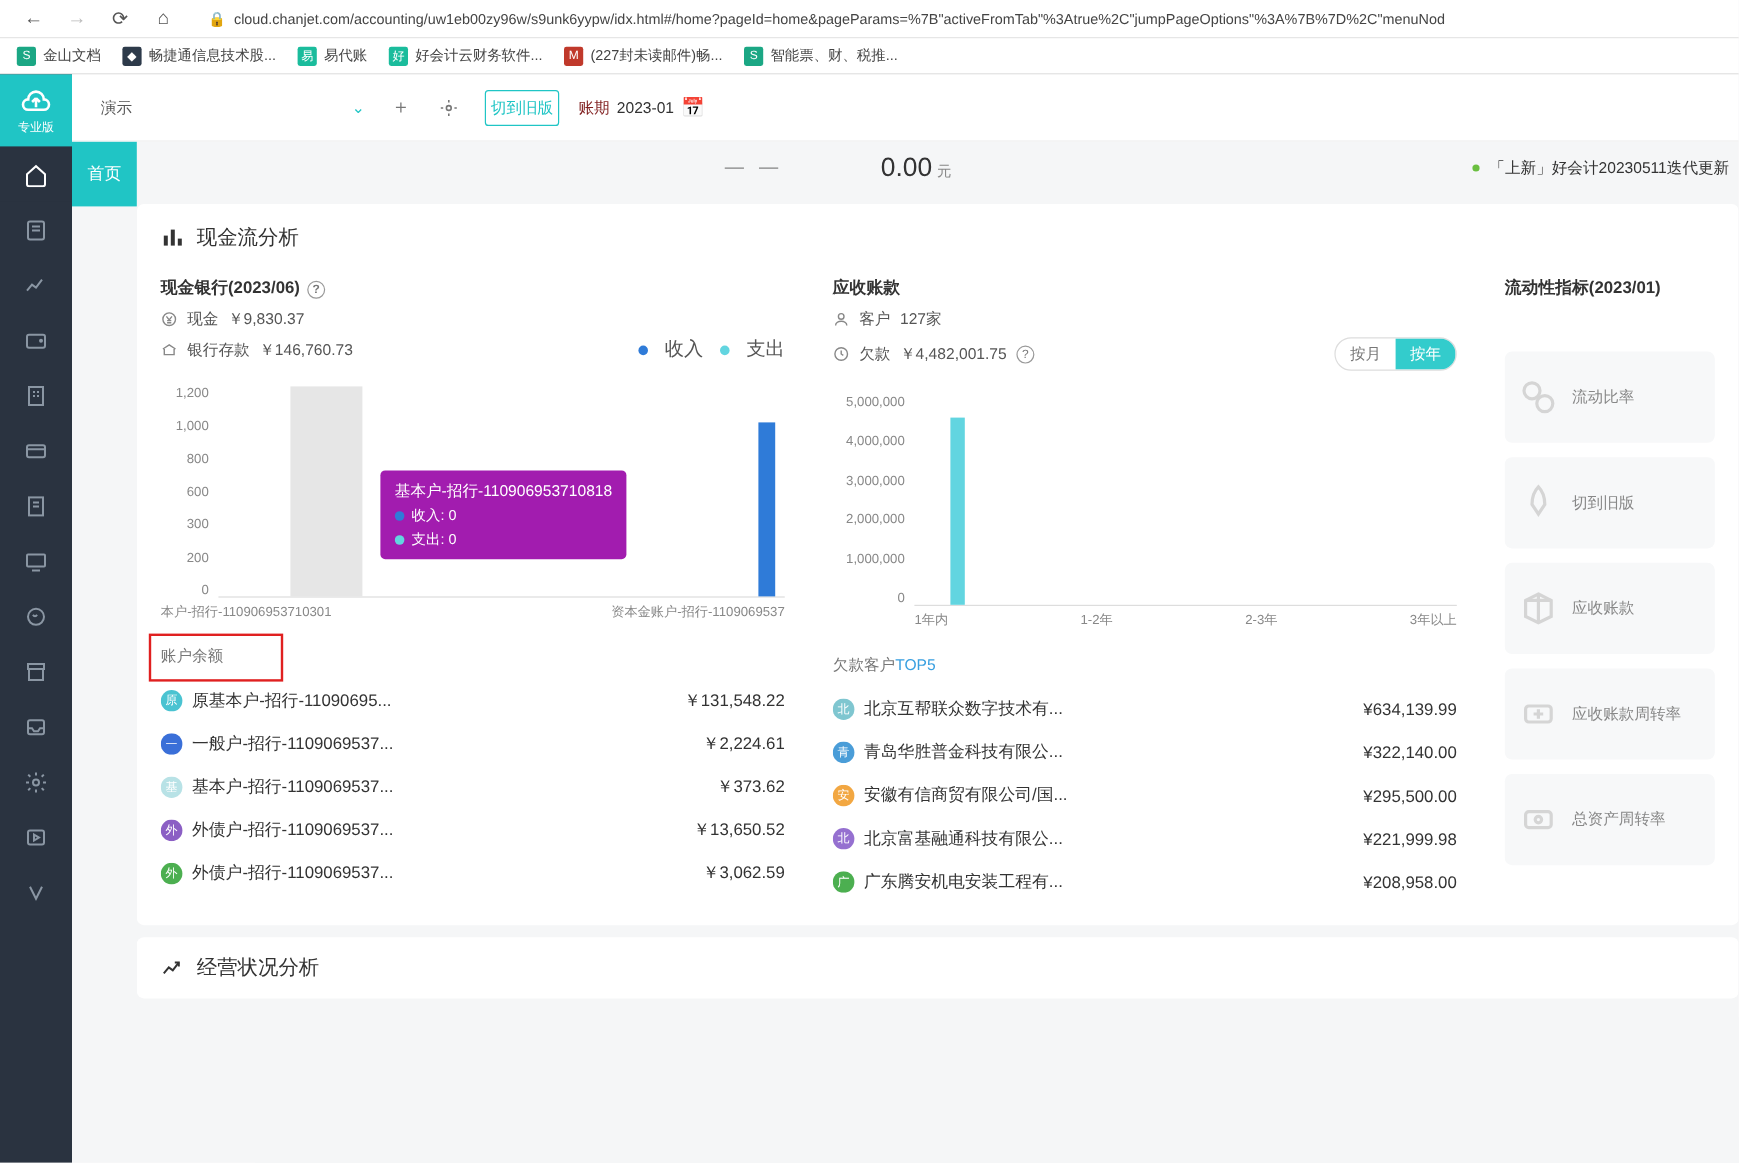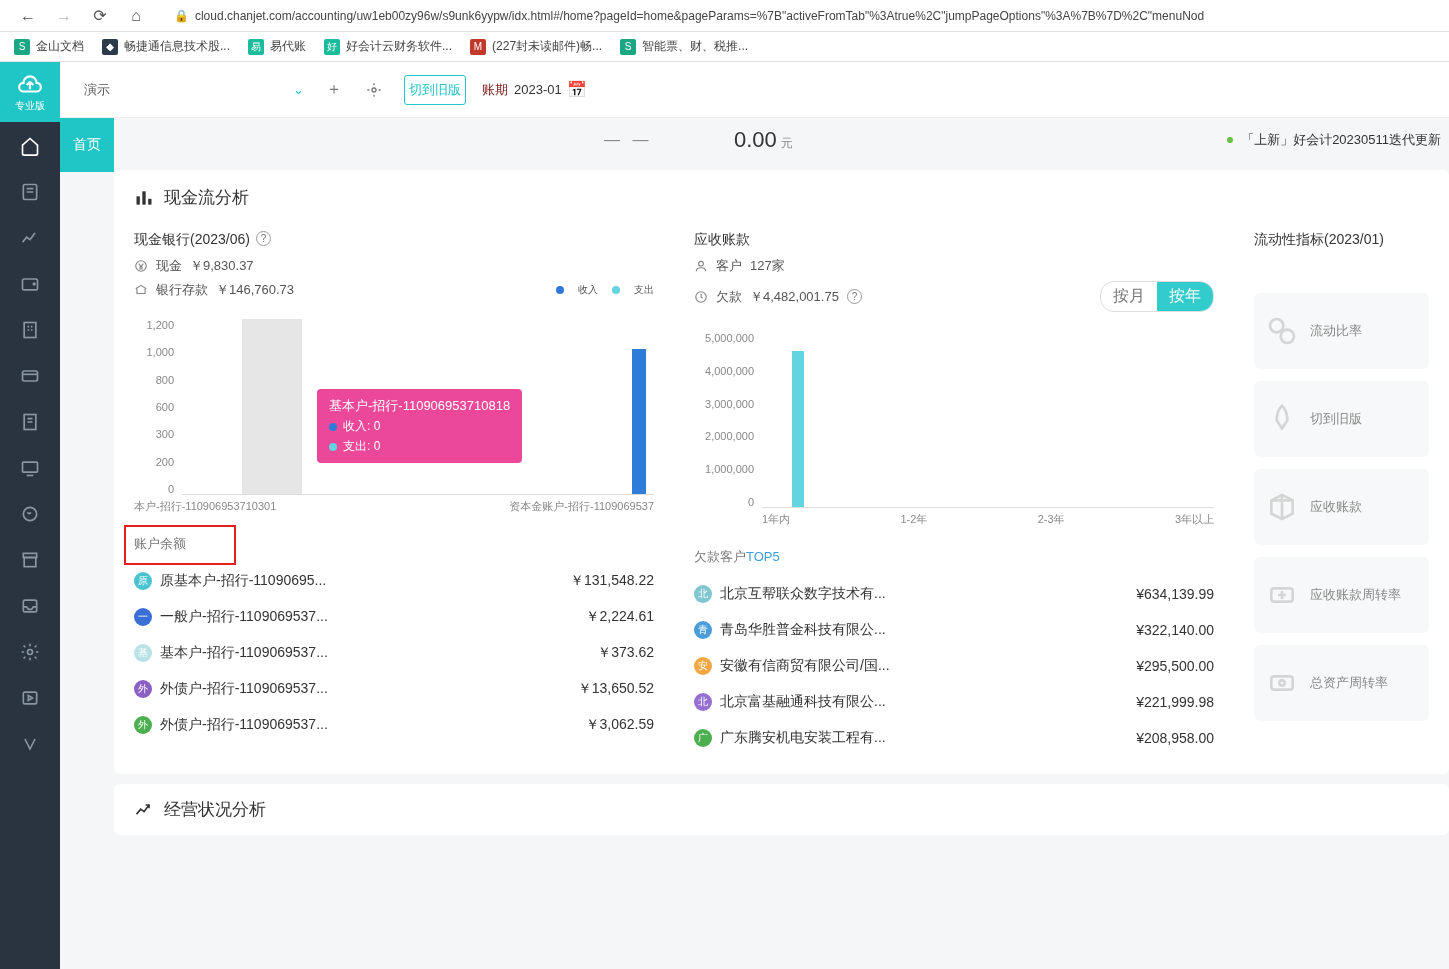--- a/index.html
+++ b/index.html
@@ -41,57 +41,57 @@
 .banner-row .dashes{position:absolute;left:490px;color:#888;font-size:16px;letter-spacing:4px}
 .banner-row .amt{position:absolute;left:620px;font-size:22px;color:#333}
 .banner-row .amt .yuan{font-size:12px;color:#888;margin-left:4px}
 .news{display:flex;align-items:center;gap:8px}
 .news .dot{width:6px;height:6px;border-radius:50%;background:#6abf40}
 .card{background:#fff;border-radius:6px;margin:8px 0 8px 0;padding:16px 20px 18px 20px;position:relative}
 .section-title{display:flex;align-items:center;gap:10px;font-size:17px;color:#333;font-weight:500}
 .section-title svg{width:20px;height:20px;color:#333}
 .three-col{display:flex;gap:40px;margin-top:22px}
 .col{flex:1;min-width:0}
-.col-title{font-size:14px;color:#333;font-weight:400;display:flex;align-items:flex-start;gap:6px}
+.col-title{font-size:14px;color:#333;font-weight:700;display:flex;align-items:flex-end;gap:6px}
 .help-icon{width:15px;height:15px;border:1px solid #999;border-radius:50%;display:inline-flex;align-items:center;justify-content:center;font-size:10px;color:#777}
 .stat-line{display:flex;align-items:center;gap:8px;margin-top:8px;font-size:13px;color:#555}
 .stat-line svg{width:14px;height:14px;color:#888}
-.legend{display:flex;gap:14px;font-size:10px;color:#555;align-items:center}
+.legend{display:flex;gap:14px;font-size:16px;color:#555;align-items:center}
 .legend .d{width:8px;height:8px;border-radius:50%;display:inline-block}
 .legend .d.in{background:#2f7bd8}
 .legend .d.out{background:#62d5e0}
 .chart-area{position:relative;height:200px;margin-top:20px}
 .y-axis{position:absolute;left:0;top:0;bottom:24px;width:40px;display:flex;flex-direction:column;justify-content:space-between;align-items:flex-end;font-size:11px;color:#888}
 .plot{position:absolute;left:48px;right:0;top:0;bottom:24px;border-bottom:1px solid #ddd}
 .x-axis{position:absolute;left:48px;right:0;bottom:0;height:20px;display:flex;justify-content:space-between;font-size:11px;color:#888}
 .bar{position:absolute;bottom:0;width:14px}
 .bar.blue{background:#2f7bd8}
 .bar.teal{background:#62d5e0}
 .highlight-band{position:absolute;top:0;bottom:0;background:#e6e6e6;width:60px}
-.tooltip{position:absolute;background:#ec4899;color:#fff;padding:8px 12px;border-radius:4px;font-size:13px;white-space:nowrap;z-index:10}
+.tooltip{position:absolute;background:#a21caf;color:#fff;padding:8px 12px;border-radius:4px;font-size:13px;white-space:nowrap;z-index:10}
 .tooltip .tt-row{display:flex;align-items:center;gap:6px;margin-top:3px;font-size:12px}
 .tooltip .tt-dot{width:8px;height:8px;border-radius:50%}
 .accounts-title{font-size:13px;color:#777;margin-top:16px}
 .red-box{position:absolute;border:2px solid #e02020;width:112px;height:40px;left:-10px;top:-10px}
 .acct-list{margin-top:10px}
 .acct-row{display:flex;align-items:center;justify-content:space-between;padding:9px 0;font-size:14px;color:#333}
 .acct-row .nm{display:flex;align-items:center;gap:8px;overflow:hidden}
 .acct-row .nm span{white-space:nowrap;overflow:hidden;text-overflow:ellipsis;max-width:180px}
 .badge{width:18px;height:18px;border-radius:50%;display:inline-flex;align-items:center;justify-content:center;font-size:10px;color:#fff;flex-shrink:0}
 .badge.b1{background:#4ac3d1}
 .badge.b2{background:#3a6fd8}
 .badge.b3{background:#b8e2e6}
 .badge.b4{background:#8b5fc4}
 .badge.b5{background:#4caf50}
 .badge.b6{background:#7fc6d0}
 .badge.b7{background:#4a9dd8}
 .badge.b8{background:#f2a742}
 .badge.b9{background:#9570d0}
 .badge.b10{background:#4caf50}
-.toggle{display:inline-flex;border:1px solid #ddd;border-radius:14px;overflow:hidden;font-size:16px}
+.toggle{display:inline-flex;border:1px solid #ddd;border-radius:14px;overflow:hidden;font-size:13px}
 .toggle span{padding:4px 12px;color:#777}
 .toggle span.active{background:#33cccc;color:#fff}
 .right-col{width:175px;flex:0 0 175px}
 .metric-card{background:#f7f8f9;border-radius:6px;height:76px;margin-bottom:12px;display:flex;align-items:center;gap:12px;padding:0 12px;color:#888;font-size:13px}
 .metric-card svg{width:32px;height:32px;color:#d5d5d5}
 .section2{background:#fff;border-radius:6px;margin-top:10px;padding:14px 20px}
 .ar-top5{font-size:13px;color:#777;margin-top:16px}
 .ar-top5 .t5{color:#3aa0e0}
 .chart2 .plot{left:68px}
 .chart2 .y-axis{width:60px}

